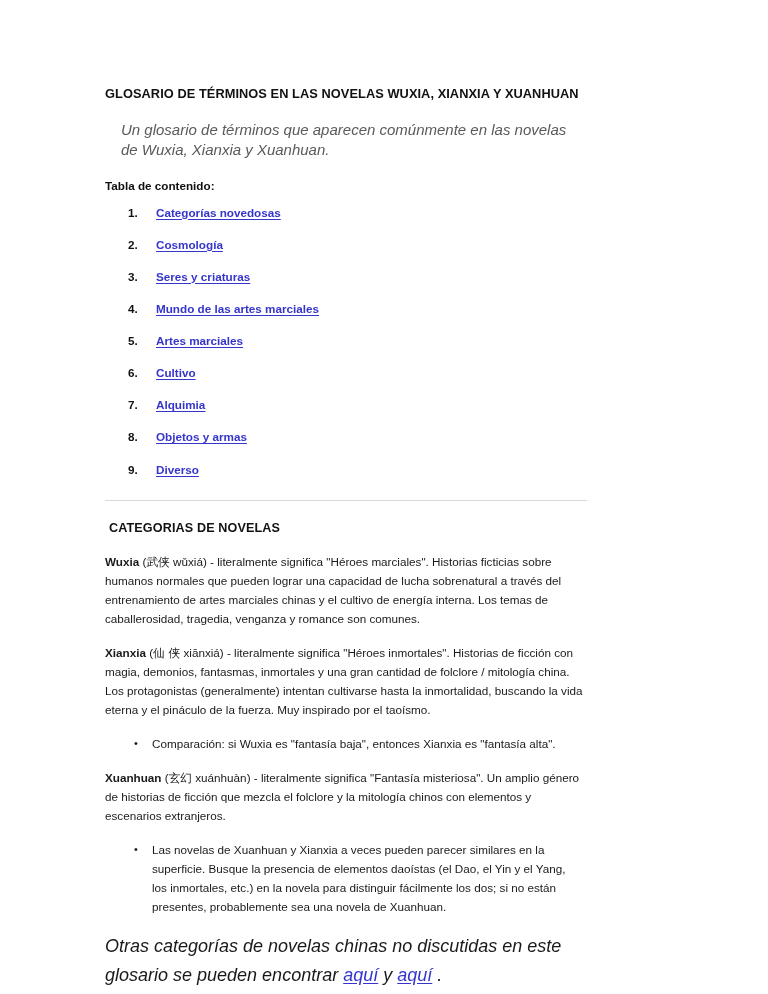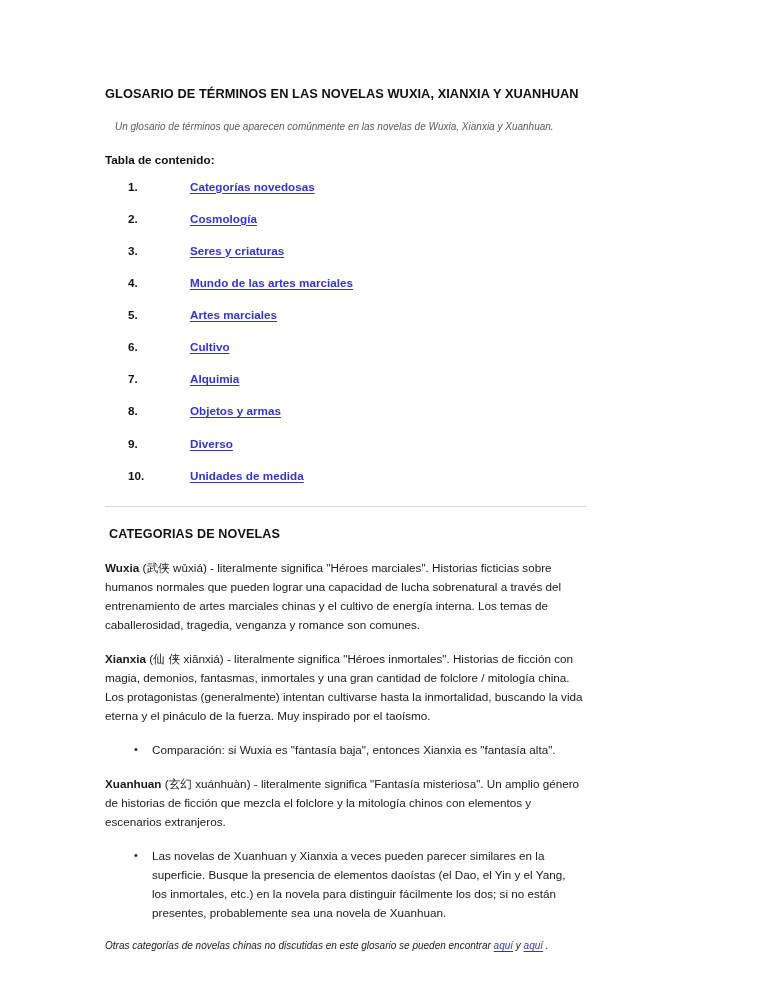--- a/index.html
+++ b/index.html
@@ -26,24 +26,24 @@
   
   .doc-title {
     font-size: 12.8px;
     font-weight: bold;
     letter-spacing: 0.005em;
     color: #111111;
     margin: 0 0 19px 0;
     line-height: 1.2;
   }
   .doc-subtitle {
-    font-size: 10px;
+    font-size: 15px;
     font-style: italic;
     color: #5a5a5a;
-    margin: 0 0 19px 10px;
+    margin: 0 0 19px 16px;
     line-height: 1.3;
   }
   .toc-label {
     font-size: 11.7px;
     font-weight: bold;
     color: #111111;
     margin: 8px 0 12px 0;
     line-height: 1.3;
   }
 
@@ -67,21 +67,20 @@
     font-weight: bold;
     color: #111111;
     text-align: left;
   }
   .toc-link {
     color: #3535cc;
     text-decoration: underline;
     text-underline-offset: 1.5px;
     font-weight: bold;
     cursor: pointer;
-    margin-left: 34px;
   }
 
   
   .divider {
     border: 0;
     border-top: 1px solid #d9d9d9;
     margin: 23px 0 20px 0;
     height: 0;
   }
 
@@ -135,21 +134,21 @@
   .bullet-text {
     flex: 1 1 auto;
     padding-right: 8px;
   }
   .bullet-item.narrow .bullet-text {
     max-width: 452px;
   }
 
   
   .closing {
-    font-size: 10px;
+    font-size: 18px;
     font-style: italic;
     color: #1a1a1a;
     line-height: 1.62;
     margin: 11px 0 8px 0;
   }
   .closing .inline-link {
     color: #3535cc;
     text-decoration: underline;
     text-underline-offset: 1.5px;
     font-style: italic;
@@ -197,24 +196,20 @@
       <a class="toc-link">Alquimia</a>
     </li>
     <li class="toc-item">
       <span class="toc-num">8.</span>
       <a class="toc-link">Objetos y armas</a>
     </li>
     <li class="toc-item">
       <span class="toc-num">9.</span>
       <a class="toc-link">Diverso</a>
     </li>
-    <li class="toc-item">
-      <span class="toc-num">10.</span>
-      <a class="toc-link">Unidades de medida</a>
-    </li>
   </ol>
 
   <hr class="divider">
 
   <h2 class="section-title">CATEGORIAS DE NOVELAS</h2>
 
   <p class="body">
     <b class="term">Wuxia</b><span> </span><span>(</span><span class="hanzi">武侠</span><span> wǔxiá</span><span>)</span><span> - literalmente significa "Héroes marciales". Historias ficticias sobre humanos normales que pueden lograr una capacidad de lucha sobrenatural a través del entrenamiento de artes marciales chinas y el cultivo de energía interna. Los temas de caballerosidad, tragedia, venganza y romance son comunes.</span>
   </p>
 

